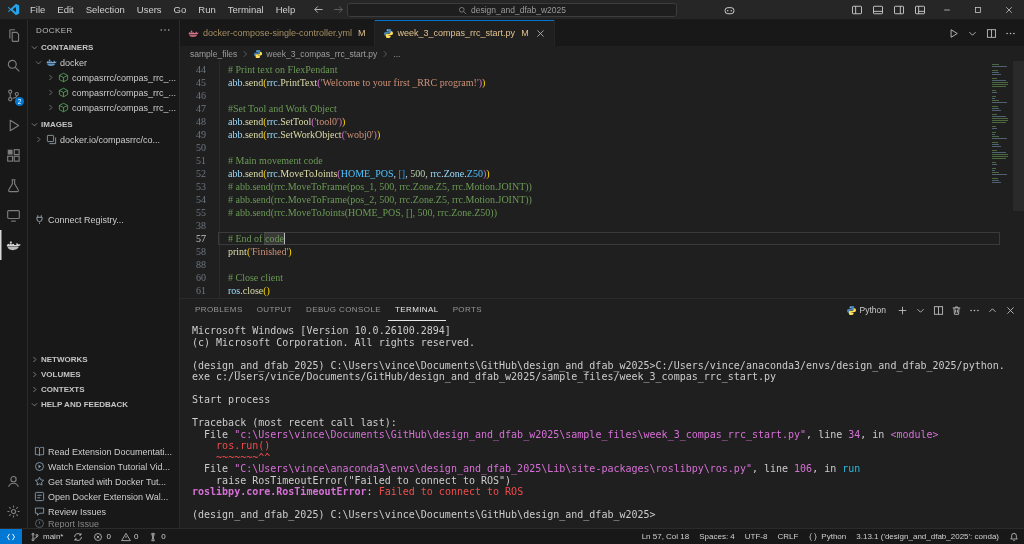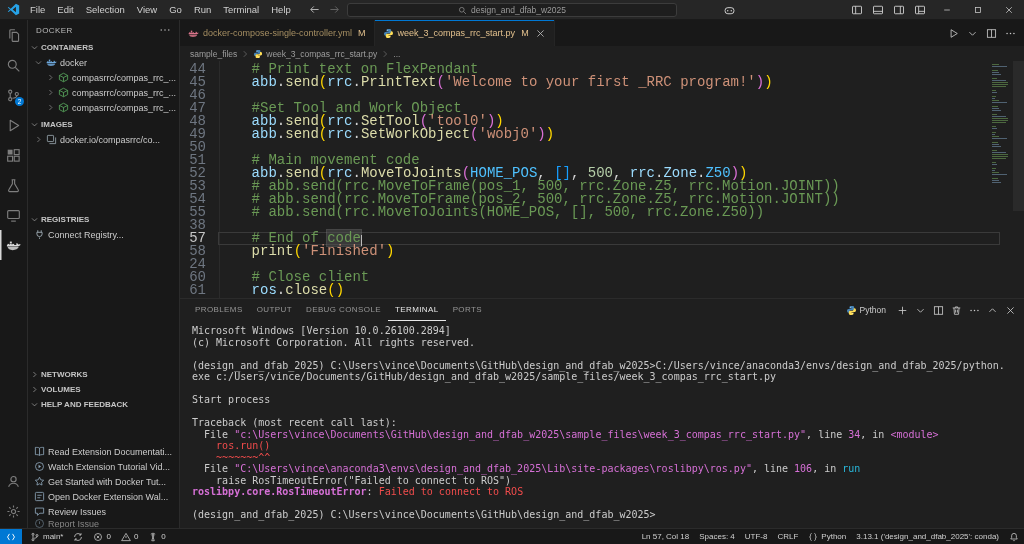--- a/index.html
+++ b/index.html
@@ -65,21 +65,21 @@
 .tab.active{background:#1f1f1f;color:#e2c08d;box-shadow:inset 0 1px 0 #0078d4}
 .tab-git{color:#e2c08d;margin-left:2px}
 .tab-close{width:10px;height:10px;color:#bbb;margin-left:2px;cursor:pointer}
 .i-compose{color:#d9748a}
 .tab-actions{margin-left:auto;display:flex;align-items:center;gap:8px;padding-right:8px;color:#ccc}
 .tab-actions .icon{width:11px;height:11px;cursor:pointer}
 .breadcrumbs{height:15px;display:flex;align-items:center;padding:0 10px;gap:3px;font-size:8.5px;color:#9d9d9d;flex:none}
 .breadcrumbs .sep{width:9px;height:9px;color:#6d6d6d}
 .breadcrumbs .icon{width:10px;height:10px}
 .crumb{cursor:pointer}
-.editor{flex:1;position:relative;min-height:0;overflow:hidden;font-family:Liberation Mono, monospace;font-size:14px}
+.editor{flex:1;position:relative;min-height:0;overflow:hidden;font-family:Liberation Serif, serif;font-size:10px}
 .indent-guide{position:absolute;left:39px;top:0;bottom:0;width:1px;background:#2b2b2b}
 .code-lines{position:absolute;top:2px;left:0;right:24px}
 .code-line{display:flex;height:13px;line-height:13px;white-space:pre}
 .ln{width:38px;padding-right:12px;text-align:right;color:#6e7681;flex:none}
 .code-line.current .ln{color:#c6c6c6}
 .lt{flex:1;position:relative}
 .code-line.current .lt{box-shadow:inset 0 0 0 1px #3a3a3a}
 .tok.d{color:#d4d4d4}.tok.c{color:#6a9955}.tok.s{color:#ce9178}.tok.v{color:#9cdcfe}
 .tok.f{color:#dcdcaa}.tok.k{color:#4fc1ff}.tok.n{color:#b5cea8}
 .tok.b1{color:#ffd700}.tok.b2{color:#da70d6}.tok.b3{color:#179fff}
@@ -117,21 +117,21 @@
   <div class="titlebar">
     <span class="icon logo" id="logo">
         <svg viewBox="0 0 16 16">
           <path fill="#27a3e8" d="M11 1 4.5 7 2 5l-1 .6L3.7 8 1 10.4l1 .6 2.5-2L11 15l4-2V3zm0 3.6v6.8L7 8z"></path>
         </svg>
       </span>
     <div class="menubar" id="menu-bar">
         <div class="menu-item">File</div>
         <div class="menu-item">Edit</div>
         <div class="menu-item">Selection</div>
-        <div class="menu-item">View</div>
+        <div class="menu-item">Users</div>
         <div class="menu-item">Go</div>
         <div class="menu-item">Run</div>
         <div class="menu-item">Terminal</div>
         <div class="menu-item">Help</div>
       </div>
     <div class="nav-arrows" id="nav-arrows">
         <span class="icon i-arrow-left">
           <svg viewBox="0 0 16 16" fill="none" stroke="currentColor" stroke-width="1.2">
             <path d="M14 8H3M7 3.5 2.5 8 7 12.5"></path>
           </svg>
@@ -413,28 +413,20 @@
                   <svg viewBox="0 0 16 16" fill="none" stroke="currentColor" stroke-width="1.2">
                     <rect x="2" y="2" width="9" height="9" rx="1"></rect>
                     <path d="M5 14h9V5"></path>
                   </svg>
                 </span>
                 <span class="tree-label">docker.io/compasrrc/co...</span>
               </div>
             </div>
           </div>
           <div class="section sec-registries">
-            <div class="section-header">
-              <span class="icon i-chevron-down chev">
-                <svg viewBox="0 0 16 16" fill="none" stroke="currentColor" stroke-width="1.2">
-                  <path d="M3.5 6l4.5 4.5L12.5 6"></path>
-                </svg>
-              </span>
-              <span class="section-label">REGISTRIES</span>
-            </div>
             <div class="sec-body">
               <div class="tree-item" style="padding-left: 6px;">
                 <span class="icon i-plug">
                   <svg viewBox="0 0 16 16" fill="none" stroke="currentColor" stroke-width="1.2">
                     <path d="M5.5 1.8v3M10.5 1.8v3M4.2 4.8h7.6v2.4a3.8 3.8 0 0 1-7.6 0zM8 12.4v2"></path>
                   </svg>
                 </span>
                 <span class="tree-label">Connect Registry...</span>
               </div>
             </div>
@@ -451,20 +443,31 @@
             <div class="sec-body"></div>
           </div>
           <div class="section sec-volumes">
             <div class="section-header">
               <span class="icon i-chevron-right chev">
                 <svg viewBox="0 0 16 16" fill="none" stroke="currentColor" stroke-width="1.2">
                   <path d="M6 3.5 10.5 8 6 12.5"></path>
                 </svg>
               </span>
               <span class="section-label">VOLUMES</span>
+            </div>
+            <div class="sec-body"></div>
+          </div>
+          <div class="section sec-contexts">
+            <div class="section-header">
+              <span class="icon i-chevron-right chev">
+                <svg viewBox="0 0 16 16" fill="none" stroke="currentColor" stroke-width="1.2">
+                  <path d="M6 3.5 10.5 8 6 12.5"></path>
+                </svg>
+              </span>
+              <span class="section-label">CONTEXTS</span>
             </div>
             <div class="sec-body"></div>
           </div>
           <div class="section sec-help">
             <div class="section-header">
               <span class="icon i-chevron-down chev">
                 <svg viewBox="0 0 16 16" fill="none" stroke="currentColor" stroke-width="1.2">
                   <path d="M3.5 6l4.5 4.5L12.5 6"></path>
                 </svg>
               </span>
@@ -625,21 +628,21 @@
             <div class="code-line"><span class="ln">49</span><span class="lt"><span class="tok d">    </span><span class="tok v">abb</span><span class="tok d">.</span><span class="tok f">send</span><span class="tok b1">(</span><span class="tok v">rrc</span><span class="tok d">.</span><span class="tok f">SetWorkObject</span><span class="tok b2">(</span><span class="tok s">'wobj0'</span><span class="tok b2">)</span><span class="tok b1">)</span></span></div>
             <div class="code-line"><span class="ln">50</span><span class="lt"></span></div>
             <div class="code-line"><span class="ln">51</span><span class="lt"><span class="tok c">    # Main movement code</span></span></div>
             <div class="code-line"><span class="ln">52</span><span class="lt"><span class="tok d">    </span><span class="tok v">abb</span><span class="tok d">.</span><span class="tok f">send</span><span class="tok b1">(</span><span class="tok v">rrc</span><span class="tok d">.</span><span class="tok f">MoveToJoints</span><span class="tok b2">(</span><span class="tok k">HOME_POS</span><span class="tok d">, </span><span class="tok b3">[]</span><span class="tok d">, </span><span class="tok n">500</span><span class="tok d">, </span><span class="tok v">rrc</span><span class="tok d">.</span><span class="tok v">Zone</span><span class="tok d">.</span><span class="tok k">Z50</span><span class="tok b2">)</span><span class="tok b1">)</span></span></div>
             <div class="code-line"><span class="ln">53</span><span class="lt"><span class="tok c">    # abb.send(rrc.MoveToFrame(pos_1, 500, rrc.Zone.Z5, rrc.Motion.JOINT))</span></span></div>
             <div class="code-line"><span class="ln">54</span><span class="lt"><span class="tok c">    # abb.send(rrc.MoveToFrame(pos_2, 500, rrc.Zone.Z5, rrc.Motion.JOINT))</span></span></div>
             <div class="code-line"><span class="ln">55</span><span class="lt"><span class="tok c">    # abb.send(rrc.MoveToJoints(HOME_POS, [], 500, rrc.Zone.Z50))</span></span></div>
             <div class="code-line"><span class="ln">38</span><span class="lt"></span></div>
             <div class="code-line current"><span class="ln">57</span><span class="lt"><span class="tok c">    # End of </span><span class="tok c hl">code</span><span class="tok cursor"></span></span></div>
             <div class="code-line"><span class="ln">58</span><span class="lt"><span class="tok d">    </span><span class="tok f">print</span><span class="tok b1">(</span><span class="tok s">'Finished'</span><span class="tok b1">)</span></span></div>
-            <div class="code-line"><span class="ln">24</span><span class="lt"></span></div>
+            <div class="code-line"><span class="ln">88</span><span class="lt"></span></div>
             <div class="code-line"><span class="ln">60</span><span class="lt"><span class="tok c">    # Close client</span></span></div>
             <div class="code-line"><span class="ln">61</span><span class="lt"><span class="tok d">    </span><span class="tok v">ros</span><span class="tok d">.</span><span class="tok f">close</span><span class="tok b1">()</span></span></div>
           </div>
         <div class="minimap" id="minimap">
             <div class="mm-line" style="width: 6.82px; background: rgba(106, 153, 85, 0.6);"></div>
             <div class="mm-line" style="width: 14.52px; background: rgba(140, 180, 215, 0.45);"></div>
             <div class="mm-line" style="width: 0px; background: transparent;"></div>
             <div class="mm-line" style="width: 6.38px; background: rgba(106, 153, 85, 0.6);"></div>
             <div class="mm-line" style="width: 7.48px; background: rgba(140, 180, 215, 0.45);"></div>
             <div class="mm-line" style="width: 8.8px; background: rgba(140, 180, 215, 0.45);"></div>

